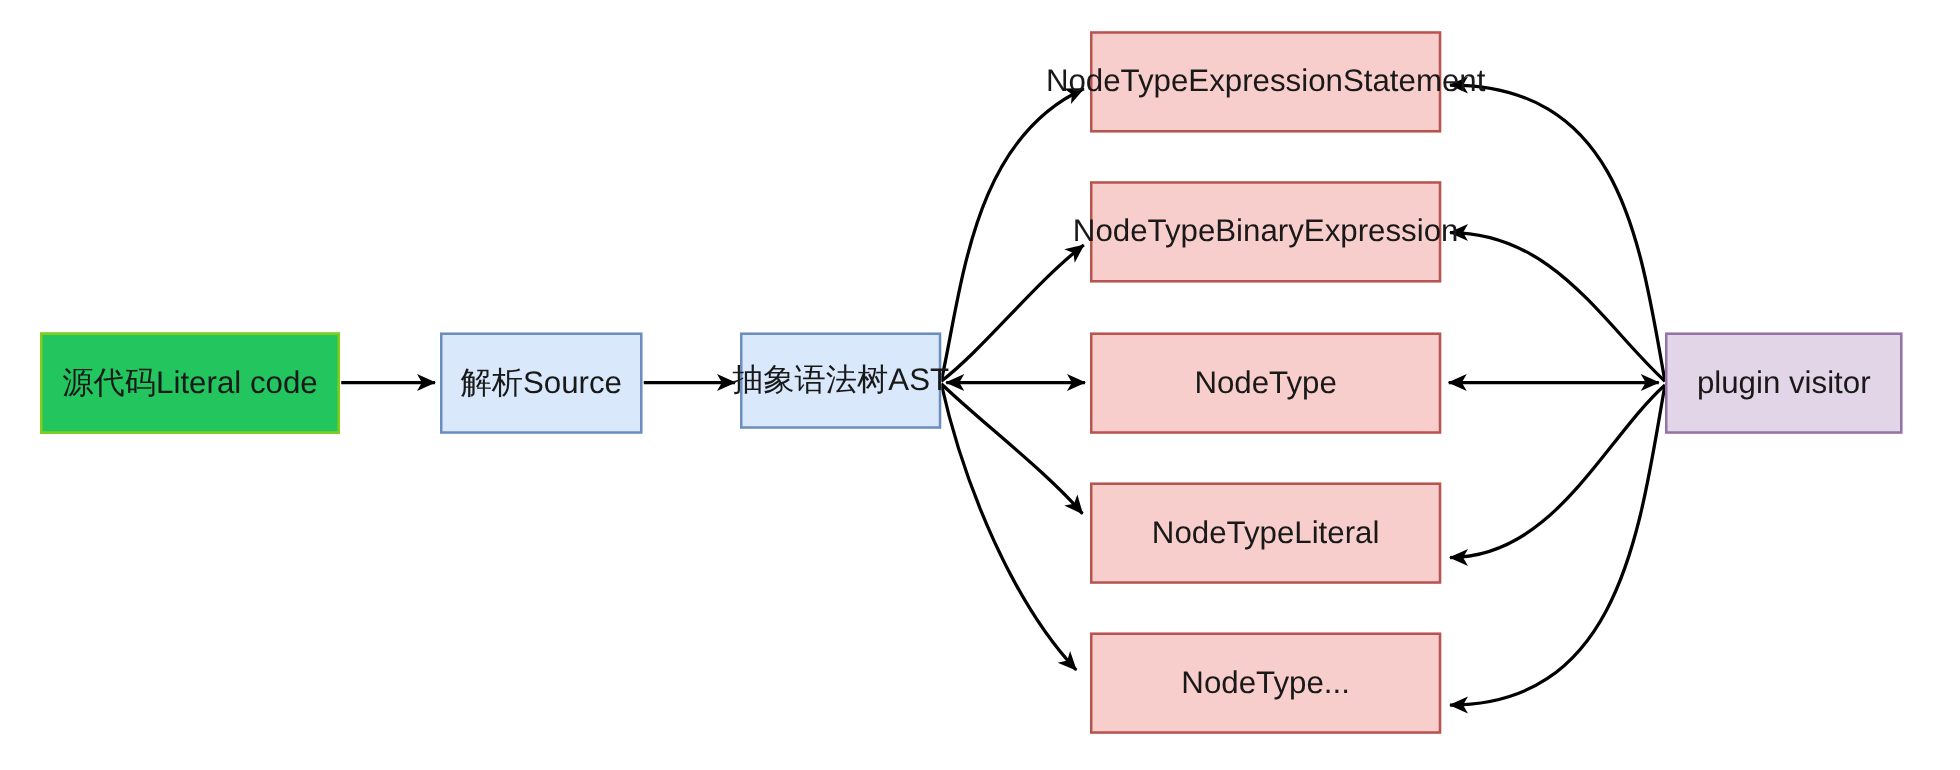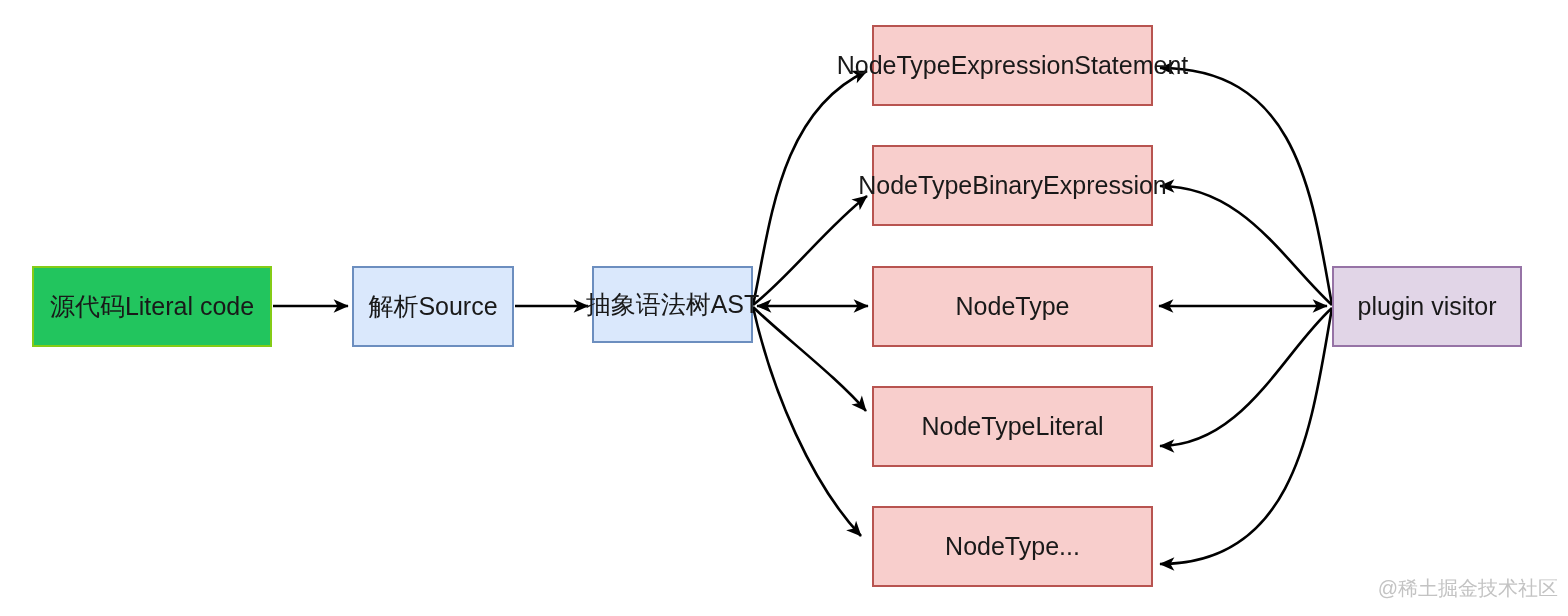--- a/index.html
+++ b/index.html
@@ -86,15 +86,14 @@
 
   <div class="box red" style="left:872px;top:506px;width:281px;height:81px">
     <div>NodeType</div>
     <div>...</div>
   </div>
 
   <div class="box purple" style="left:1332px;top:266px;width:190px;height:81px">
     <div>plugin visitor</div>
   </div>
 
-  <div class="watermark">@稀土掘金技术社区</div>
 
 </div>
 
 </body></html>

